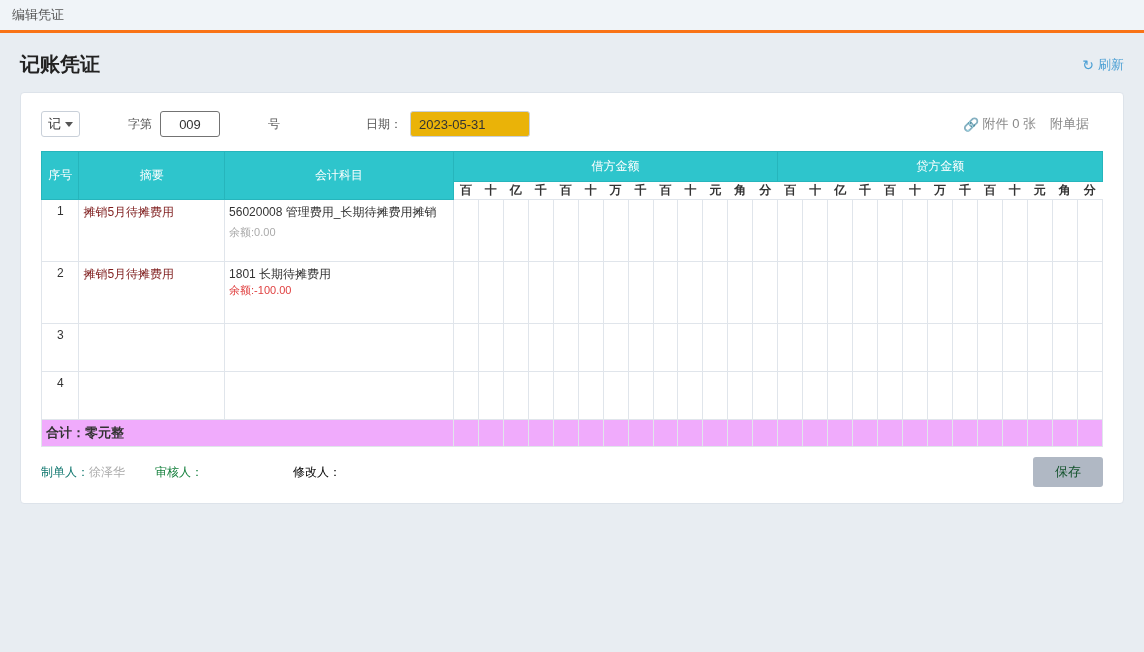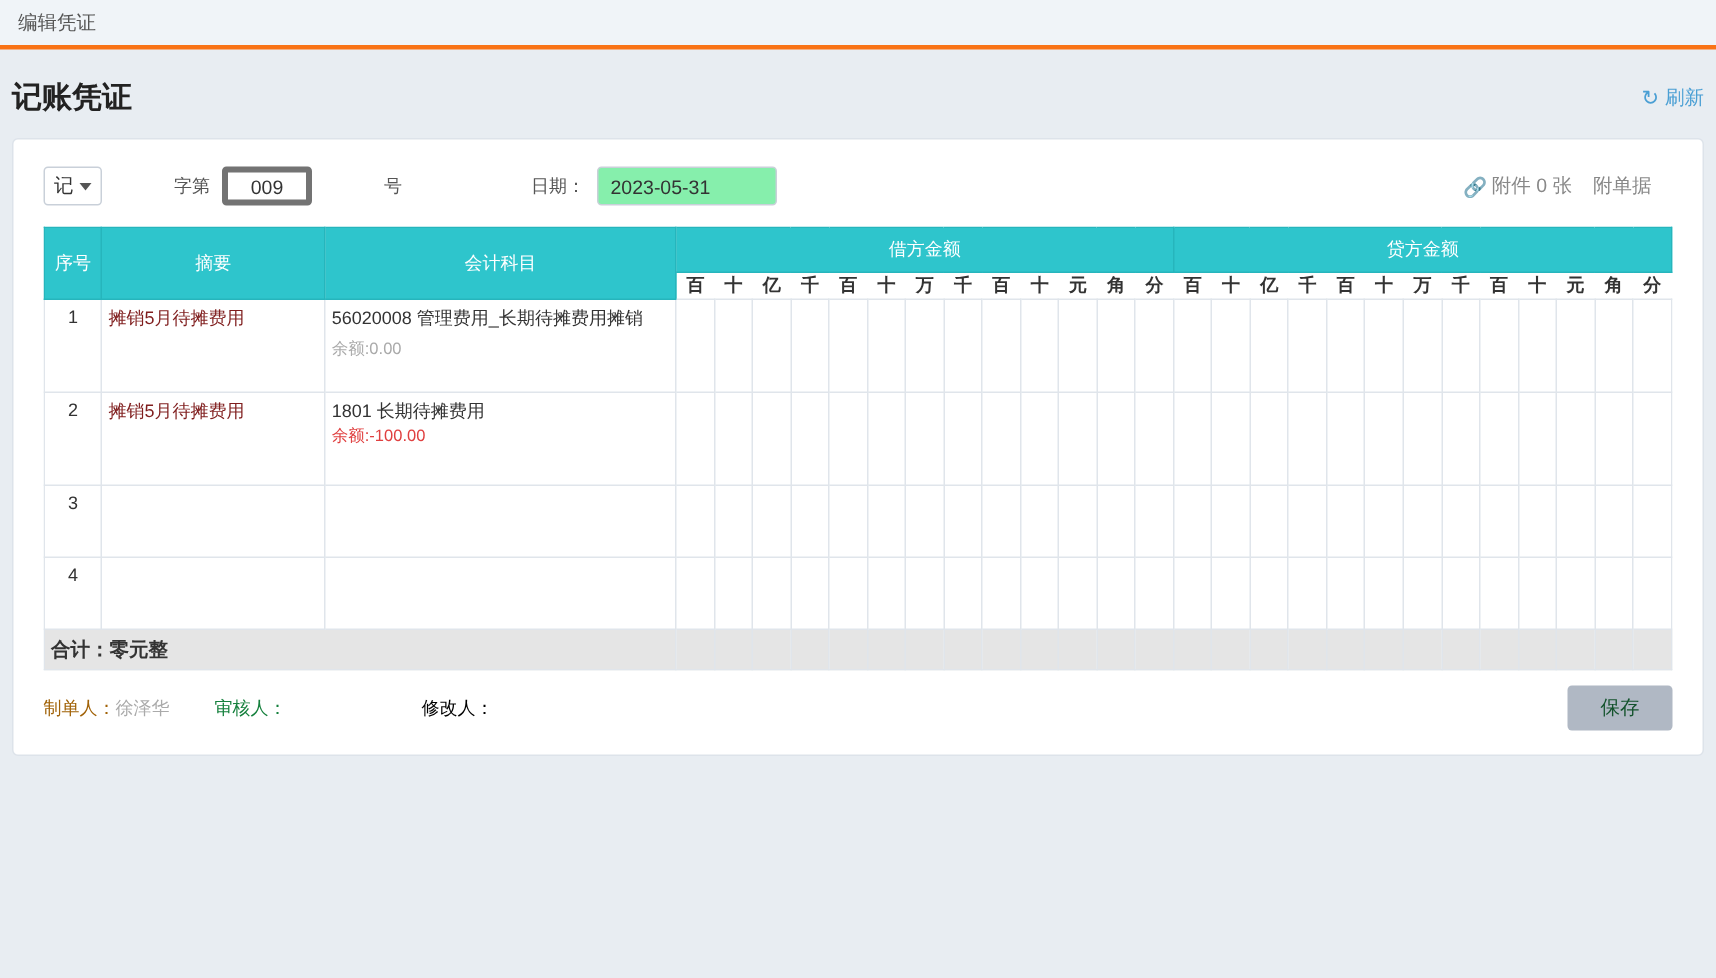--- a/index.html
+++ b/index.html
@@ -15,21 +15,21 @@
 
     .title-bar {
       background: #f0f4f8;
       border-bottom: 3px solid #f97316;
       padding: 6px 12px;
       font-size: 13px;
       color: #555;
     }
 
     .main-area {
-      padding: 18px 8px;
+      padding: 18px 20px;
       height: calc(652px - 32px);
       overflow: hidden;
     }
 
     .page-header {
       display: flex;
       justify-content: space-between;
       align-items: center;
       margin-bottom: 14px;
     }
@@ -86,39 +86,39 @@
       background: #fff;
       color: #333;
       cursor: pointer;
       display: flex;
       align-items: center;
       gap: 2px;
       height: 26px;
     }
 
     .meta-input {
-      border: 4px solid #737373;
+      border: 1px solid #737373;
       border-radius: 3px;
       padding: 3px 6px;
       font-size: 13px;
       width: 60px;
       height: 26px;
       text-align: center;
       color: #333;
       background: #fff;
     }
 
     .meta-date-input {
       border: 1px solid #c9d0d9;
       border-radius: 3px;
       padding: 3px 8px;
       font-size: 13px;
       height: 26px;
       color: #333;
-      background: #86efac;
+      background: #eab308;
       width: 120px;
     }
 
     .meta-spacer {
       flex: 1;
     }
 
     .attachment-info {
       display: flex;
       align-items: center;
@@ -212,21 +212,21 @@
       color: #e04040;
       font-size: 11px;
     }
 
     .digit-cell {
       text-align: center;
       font-size: 11px;
     }
 
     .footer-row td {
-      background: #e5e5e5;
+      background: #f0abfc;
       padding: 8px 6px;
       font-size: 13px;
       font-weight: bold;
     }
 
     .save-btn {
       margin-left: auto;
       background: #b0b8c4;
       color: #14532d;
       border: none;
@@ -504,21 +504,21 @@
             <td class="digit-cell"></td>
             <td class="digit-cell"></td>
             <td class="digit-cell"></td>
             <td class="digit-cell"></td>
           </tr>
         </tbody>
       </table>
     </div>
 
     <div class="meta-footer-row">
-      <span style="color:#a16207;font-size:12px;">制单人：</span>
+      <span style="color:#0f766e;font-size:12px;">制单人：</span>
       <span style="color:#aaa;font-size:12px;margin-right:30px;">徐泽华</span>
       <span style="color:#15803d;font-size:12px;">审核人：</span>
       <span style="color:#aaa;font-size:12px;margin-right:30px;width:60px;display:inline-block;"></span>
       <span style="color:#000000;font-size:12px;">修改人：</span>
       <span style="color:#aaa;font-size:12px;width:60px;display:inline-block;"></span>
       <div style="flex:1;"></div>
       <button class="save-btn">保存</button>
     </div>
   </div>
 </div>

